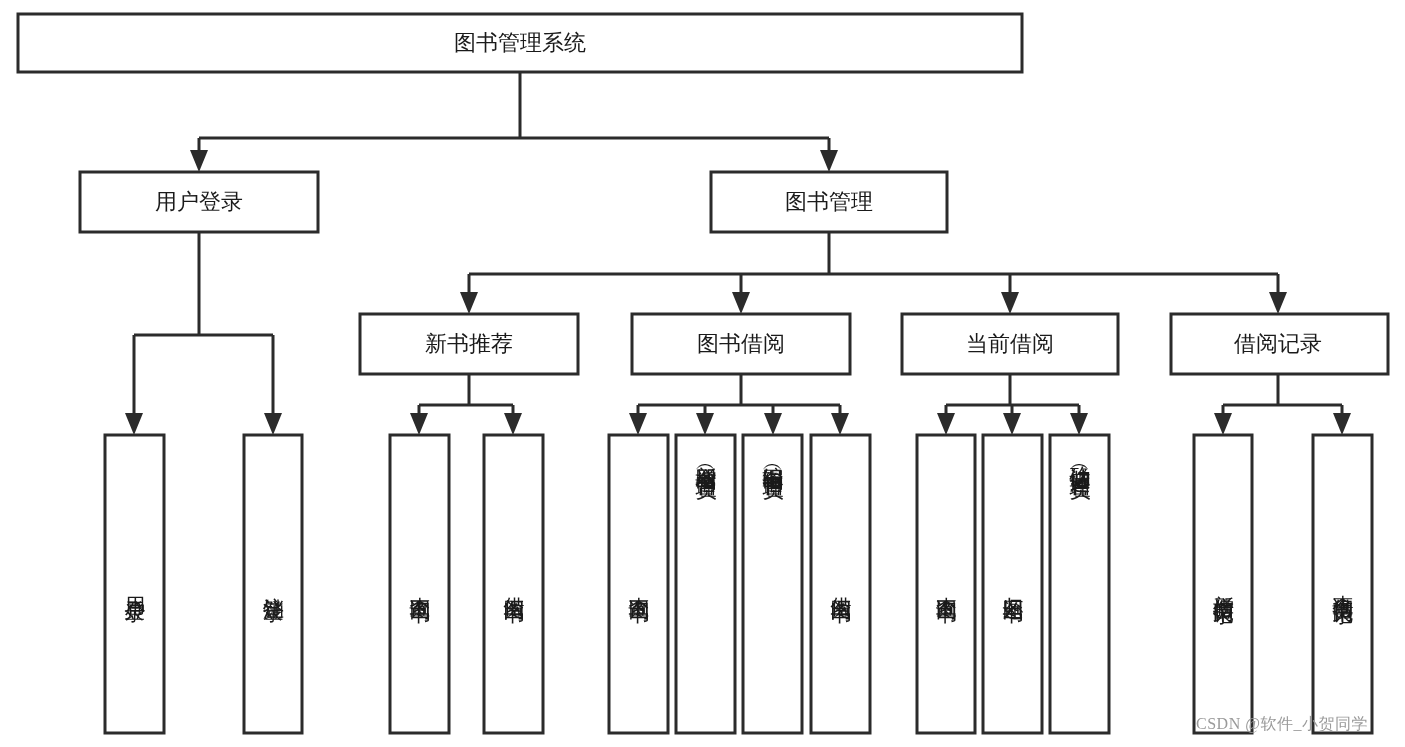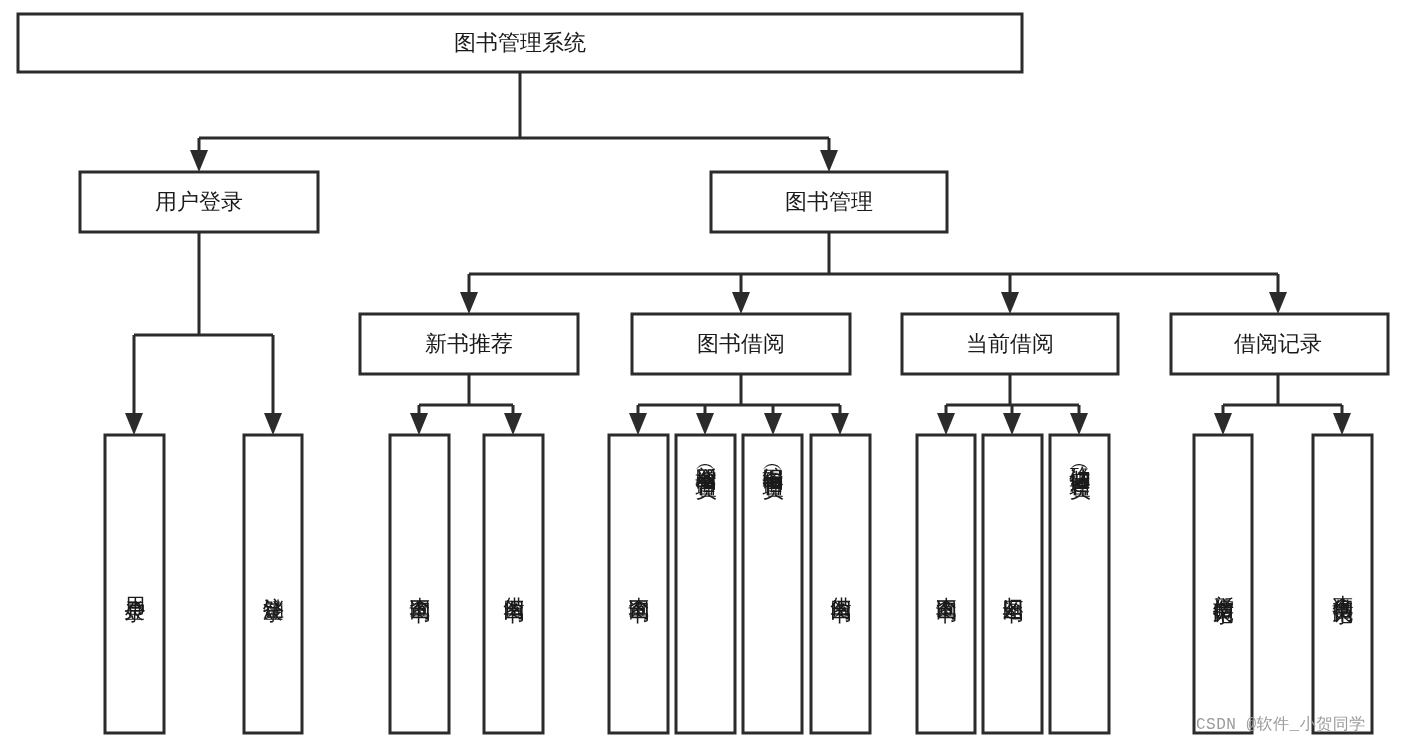--- a/index.html
+++ b/index.html
@@ -62,21 +62,21 @@
     font-size: 21px;
     line-height: 1.18;
     letter-spacing: 2px;
     color: #1a1a1a;
     white-space: nowrap;
   }
   .watermark {
     position: absolute;
     left: 1196px;
     top: 714px;
-    font-family: Liberation Mono, monospace;
+    font-family: Liberation Serif, serif;
     font-size: 16px;
     color: #9a9a9a;
     white-space: nowrap;
     letter-spacing: 0.5px;
   }
 </style>
 </head>
 <body>
 
 <div id="diagram-root">

